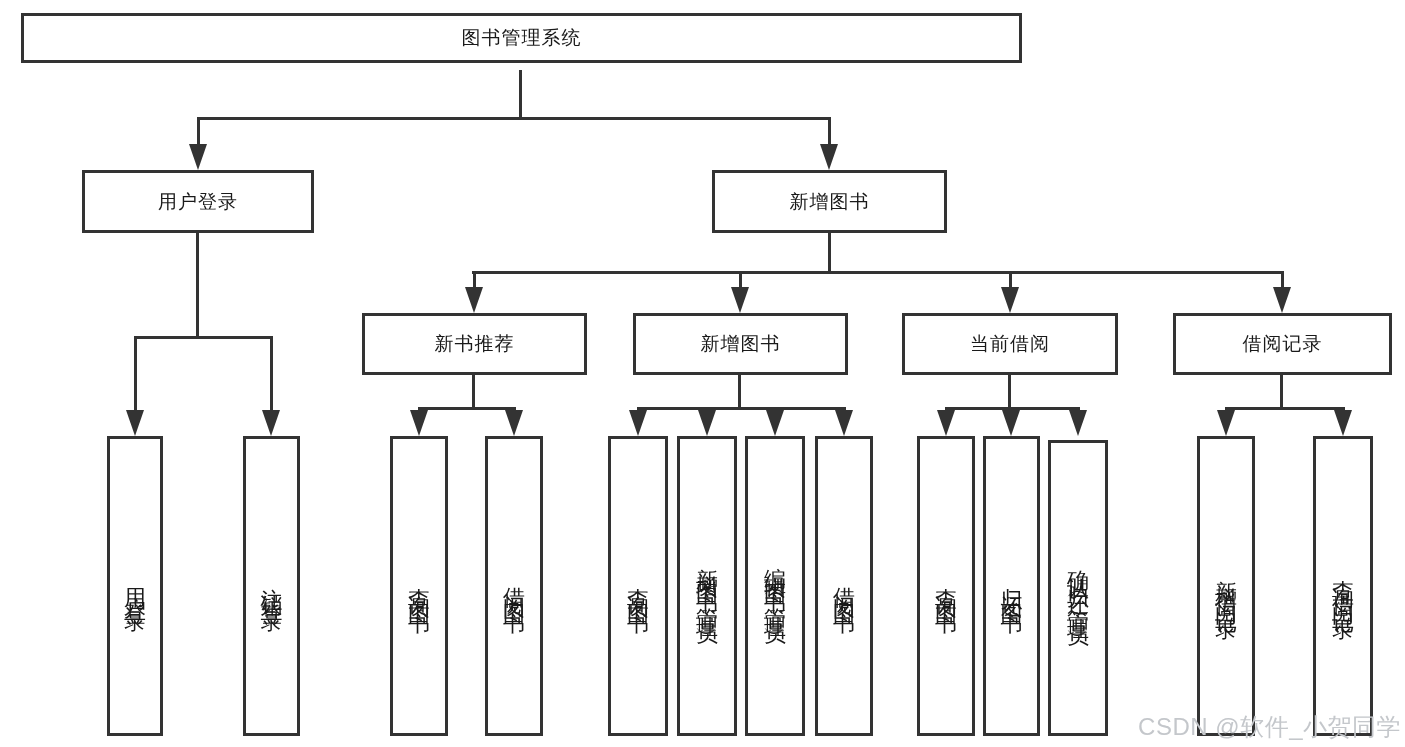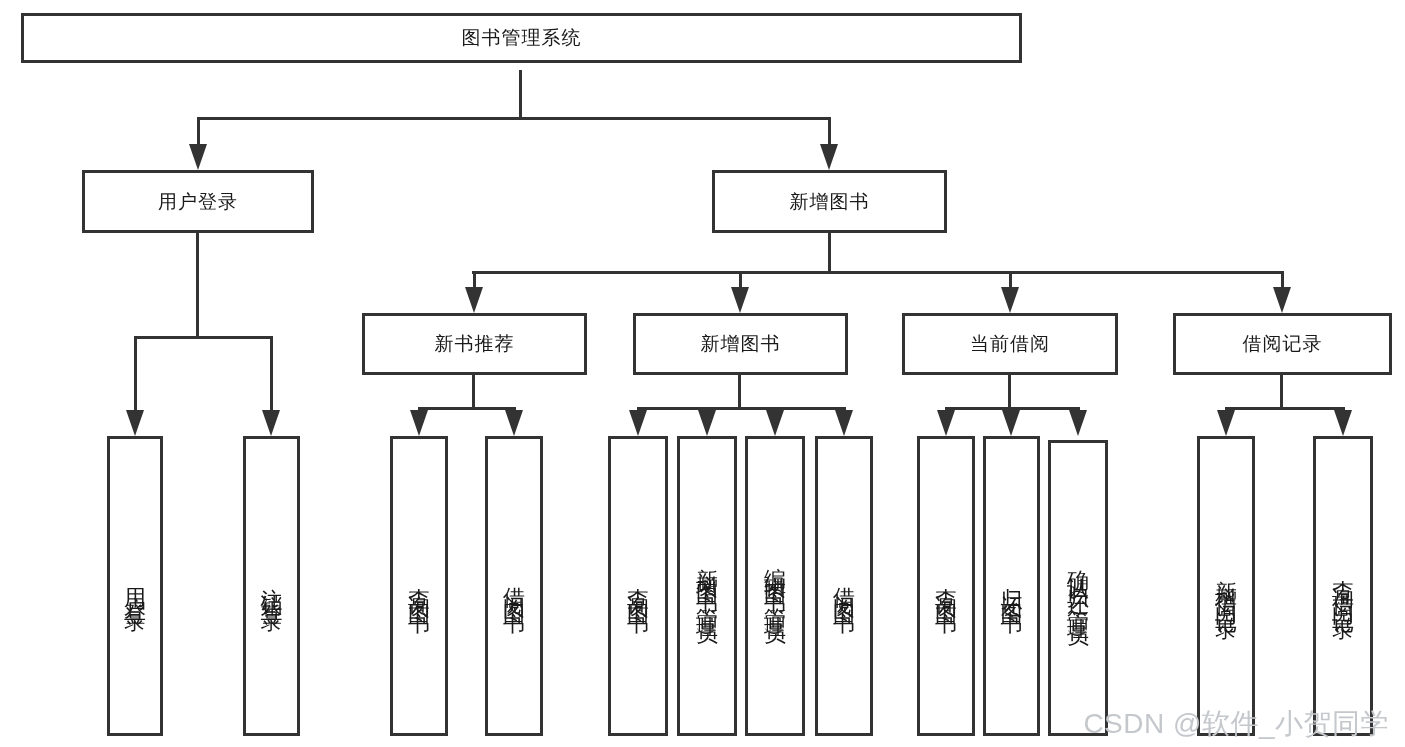--- a/index.html
+++ b/index.html
@@ -19,22 +19,22 @@
     font-size:22px; letter-spacing:8px; line-height:1; white-space:nowrap;
   }
   .hline { position:absolute; height:3px; background:#333333; }
   .vline { position:absolute; width:3px;  background:#333333; }
   .ah {
     position:absolute; width:0; height:0;
     border-left:9px solid transparent; border-right:9px solid transparent;
     border-top:26px solid #333333;
   }
   .watermark {
-    position:absolute; right:16px; bottom:4px;
-    font-size:28px; color:#c4c7cb; letter-spacing:0.5px; z-index:5;
+    position:absolute; right:4px; bottom:4px;
+    font-size:24px; color:#c4c7cb; letter-spacing:0.5px; z-index:5;
     white-space:nowrap;
   }
 </style>
 </head>
 <body>
 
 <div class="canvas">
 
   <div class="box" style="left:21px;top:13px;width:1001px;height:50px">
     <span class="hlabel">图书管理系统</span>

